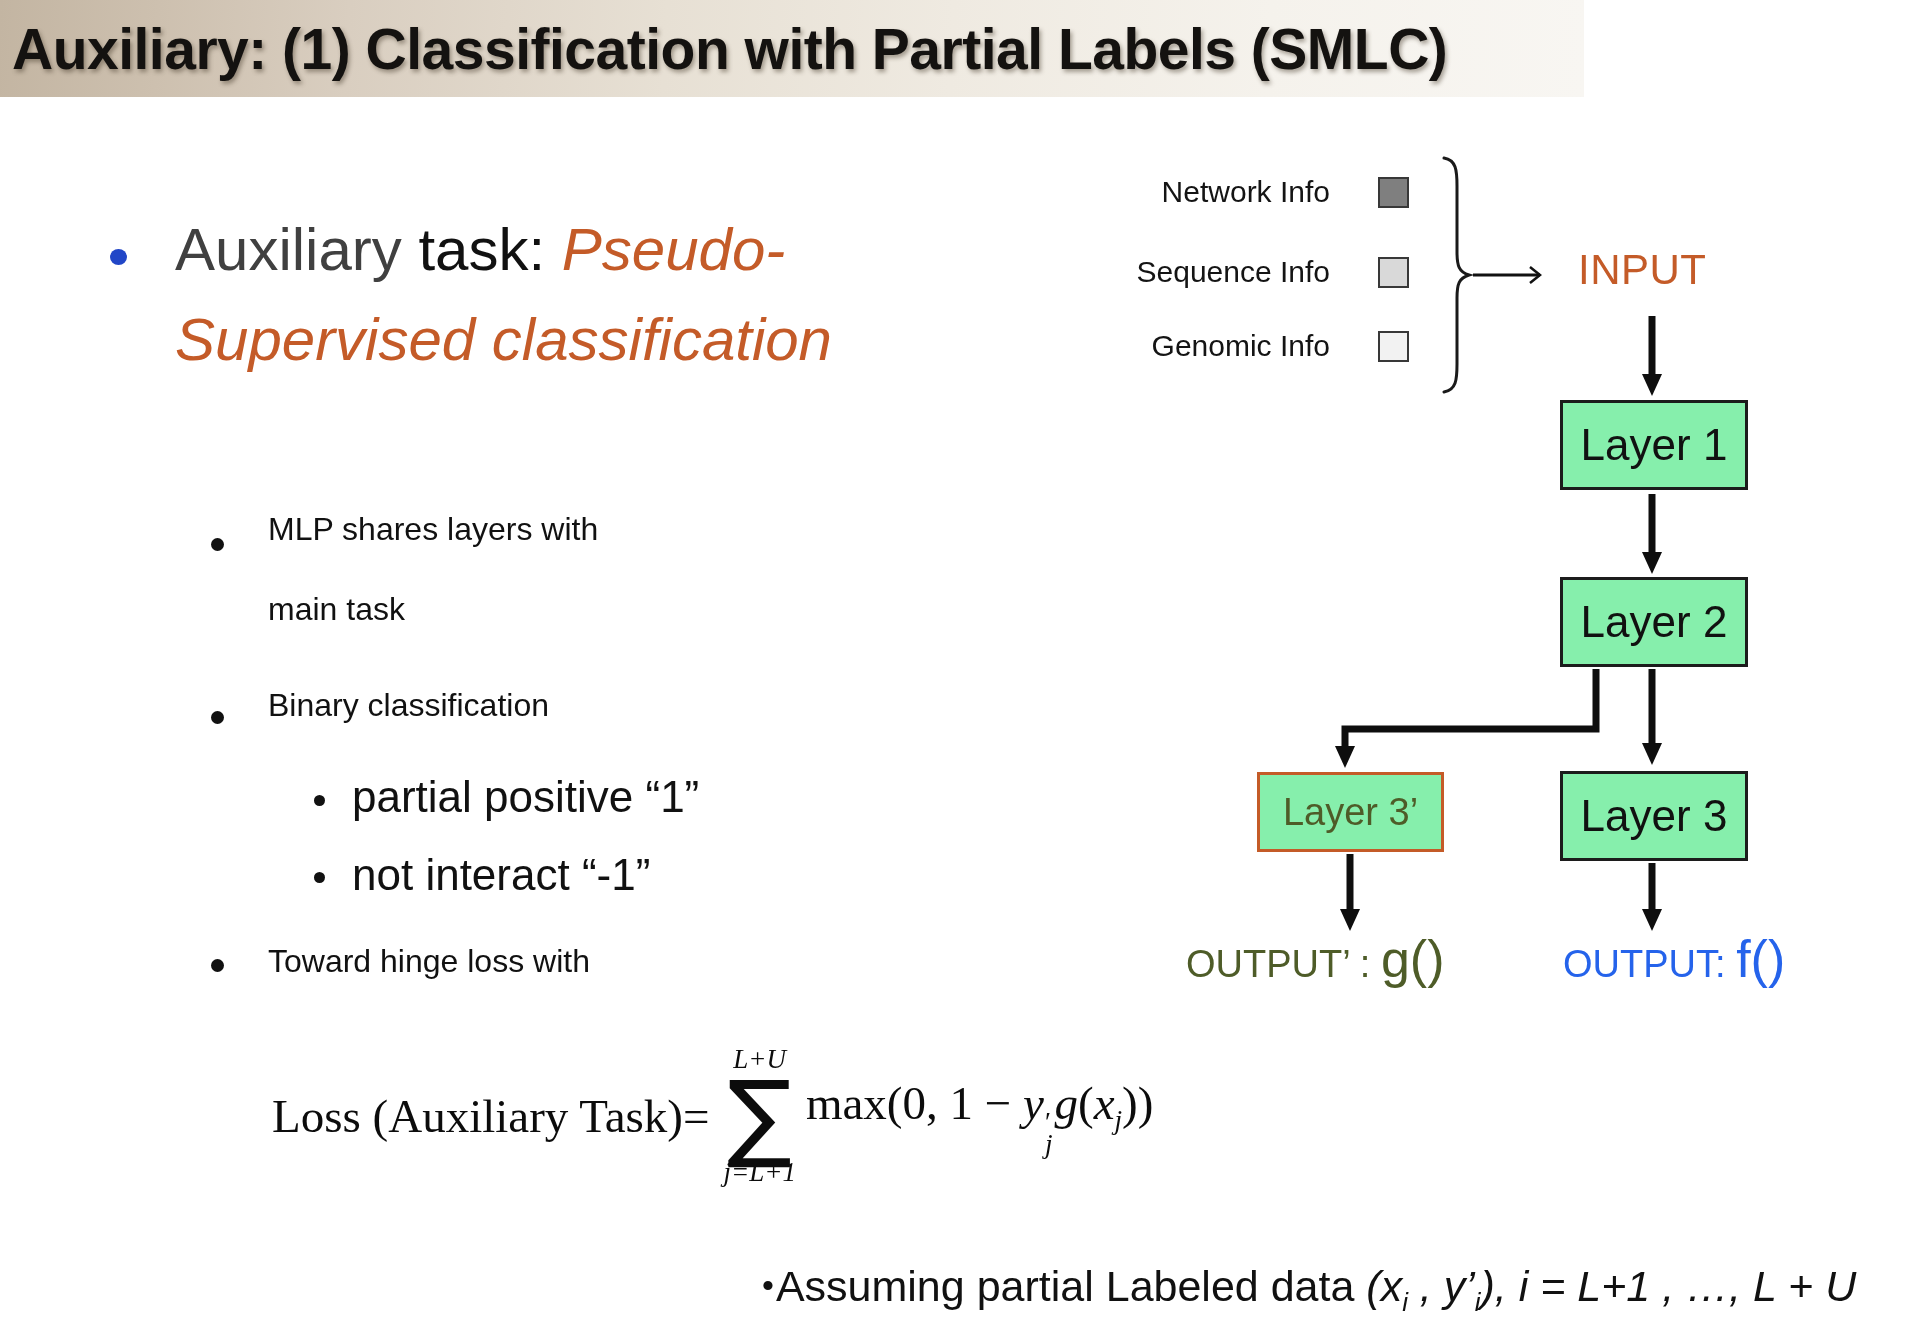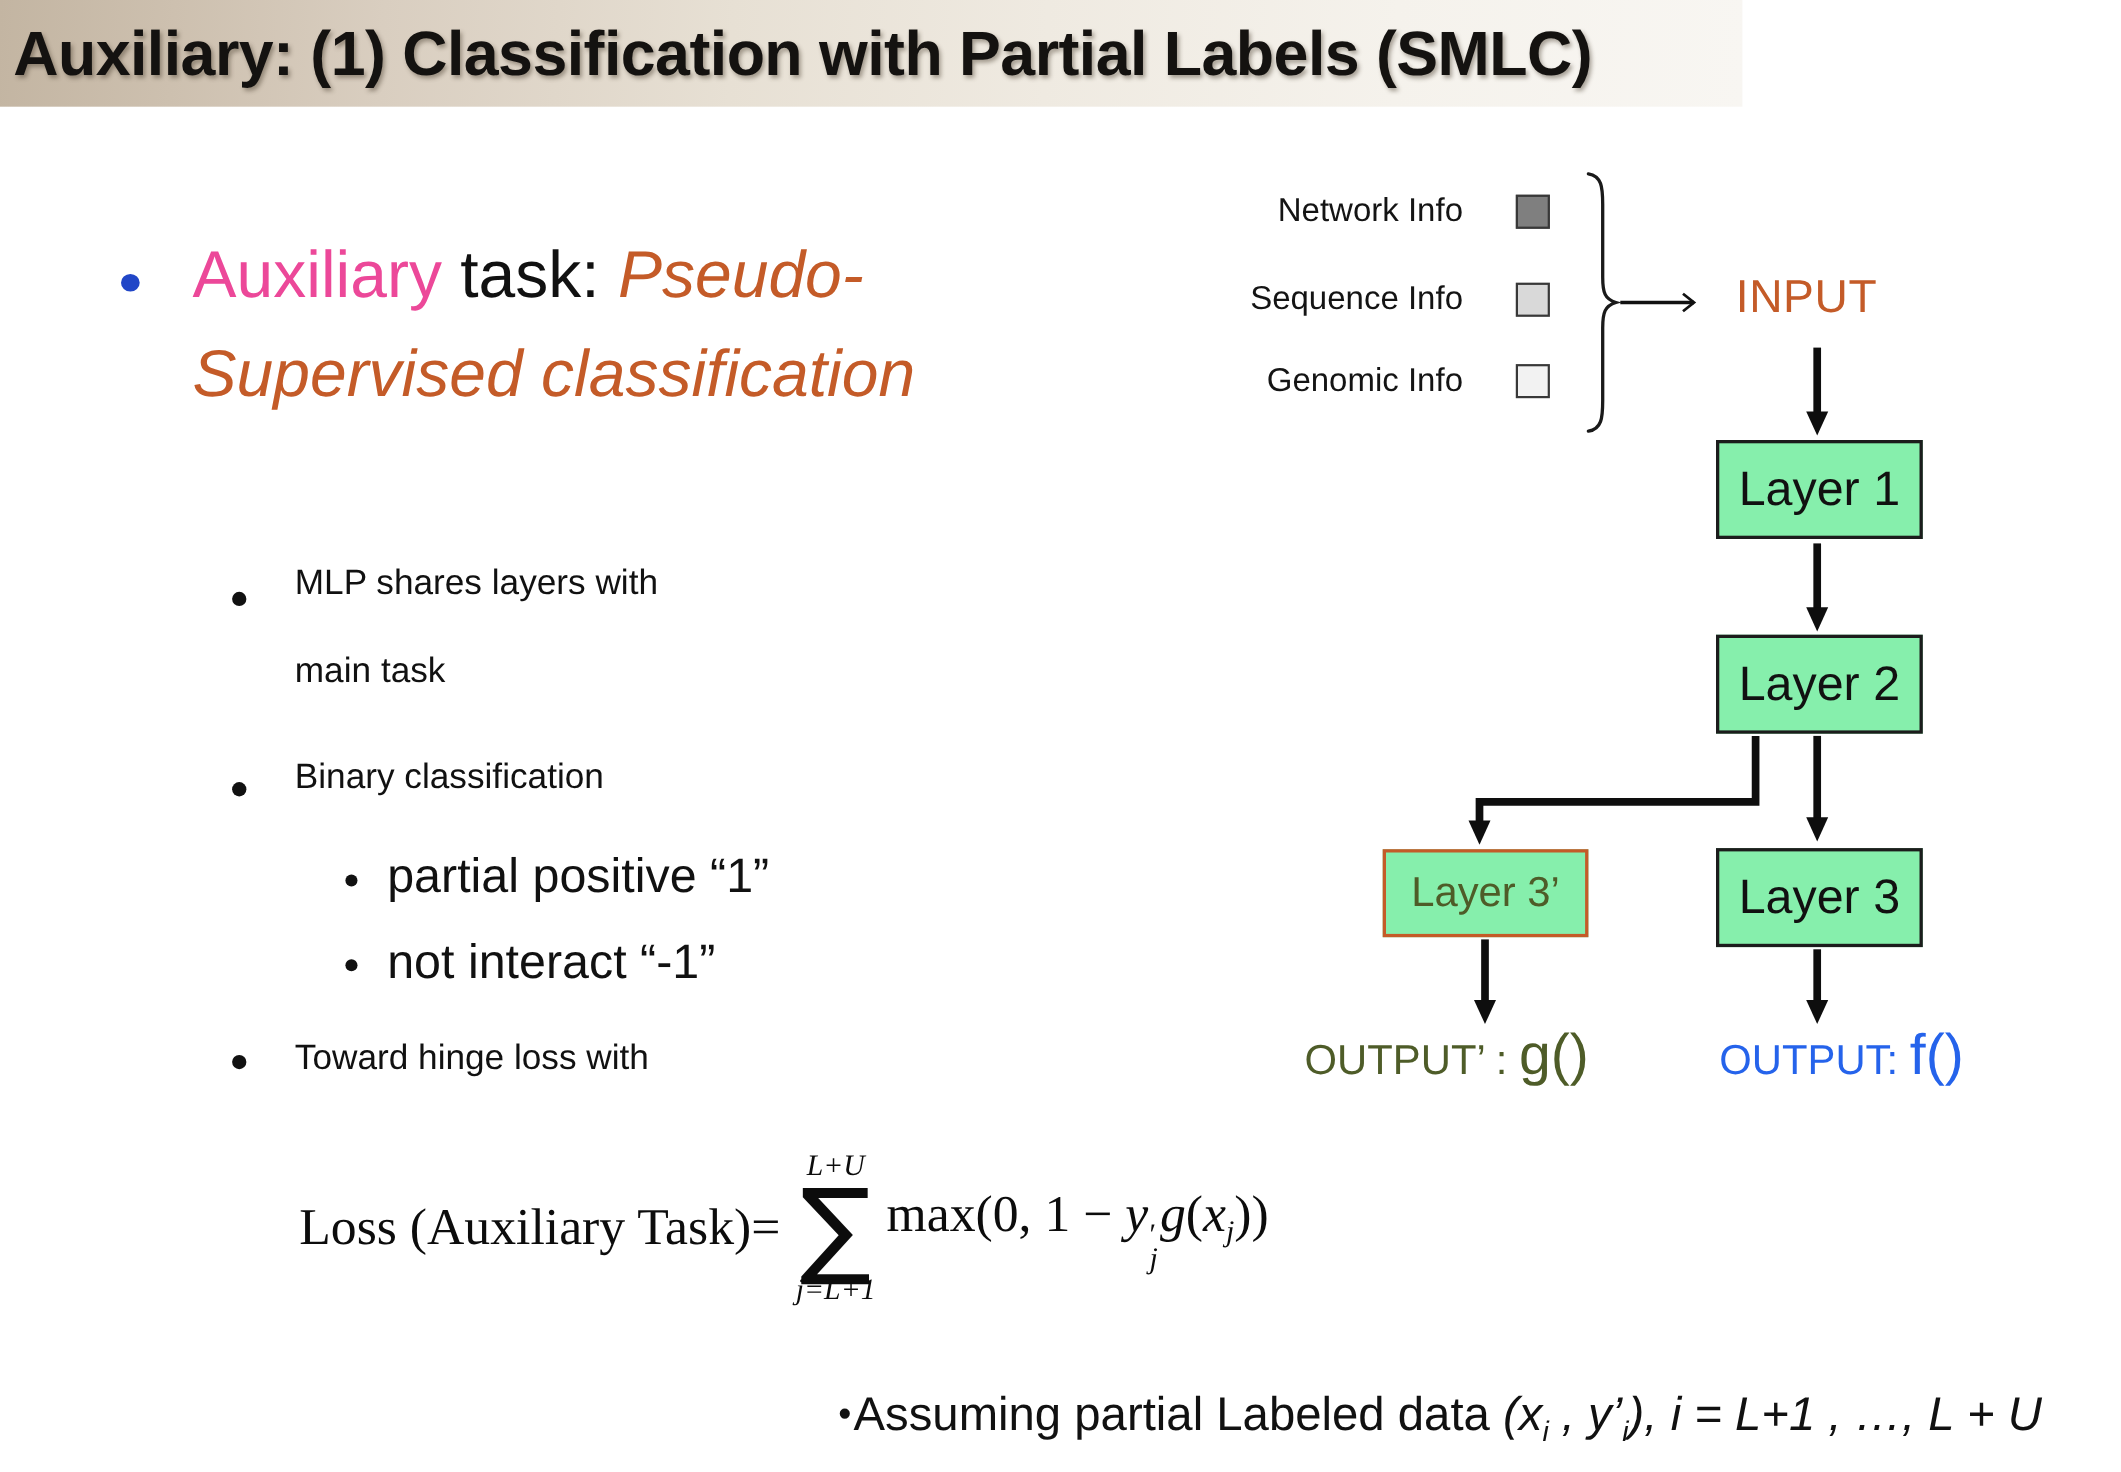--- a/index.html
+++ b/index.html
@@ -16,21 +16,21 @@
     margin:0 0 0 12px;font-size:57px;font-weight:bold;color:#141210;letter-spacing:-0.5px;
     text-shadow:2px 3px 4px rgba(70,60,45,0.45);
     font-family:"Liberation Sans",sans-serif;
   }
 
   
   .tline{position:absolute;white-space:nowrap;line-height:1.12;color:#111;z-index:2;}
   .fs-main{font-size:60px;}
   .fs-sub{font-size:32px;}
   .fs-sub2{font-size:44px;}
-  .c-blue{color:#ec4899;}
+  .c-blue{color:#404040;}
   .c-orange{color:#c45b28;}
   .italic{font-style:italic;}
   .dot{position:absolute;border-radius:50%;background:#111;z-index:2;}
   .dot.blue{background:#2146c7;}
 
   
   .formula{
     position:absolute;left:240px;top:1016px;width:1170px;height:200px;
     background:#ffffff;z-index:5;
     display:flex;align-items:center;justify-content:flex-start;

